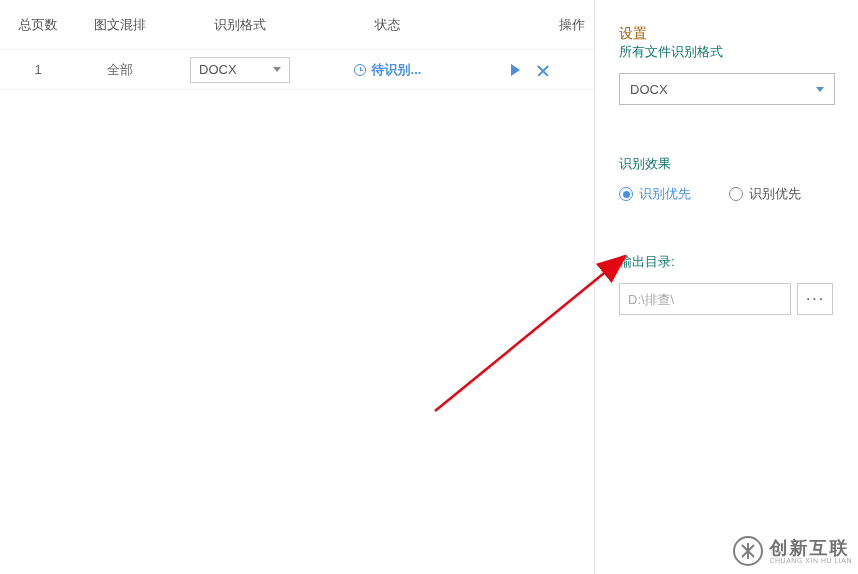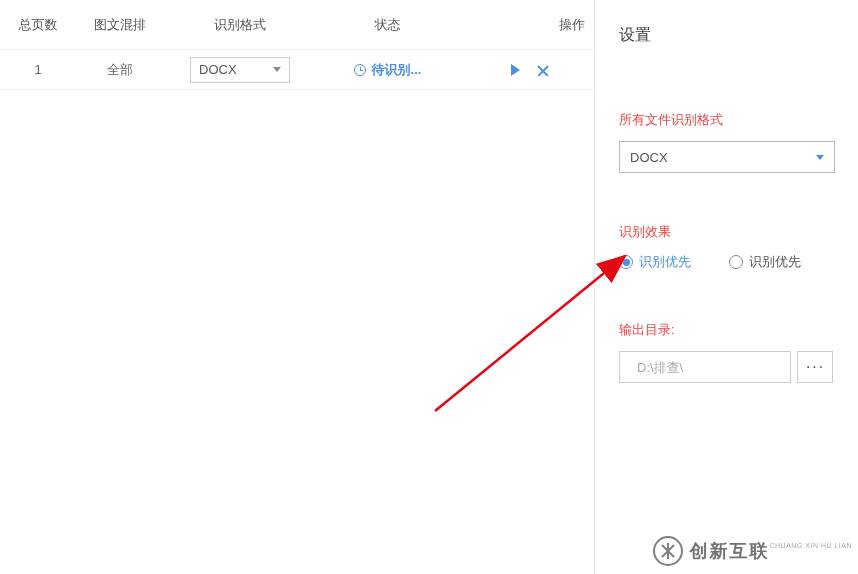--- a/index.html
+++ b/index.html
@@ -84,22 +84,22 @@
     }
     .close-icon {
       width: 14px; height: 14px; position: relative; cursor: pointer;
     }
     .close-icon::before, .close-icon::after {
       content: ""; position: absolute; top: 50%; left: 0; width: 14px; height: 1.5px; background: #4a90e2;
     }
     .close-icon::before { transform: rotate(45deg); }
     .close-icon::after { transform: rotate(-45deg); }
 
-    .side-title { font-size: 16px; color: #404040; margin-bottom: 65px; }
-    .side-label { font-size: 13px; color: #ef4444; margin-bottom: 12px; }
+    .side-title { font-size: 14px; color: #a16207; }
+    .side-label { font-size: 13px; color: #0f766e; margin-bottom: 12px; }
     .side-dropdown {
       width: 216px; height: 32px;
       border: 1px solid #bbb;
       display: flex; align-items: center; justify-content: space-between;
       padding: 0 10px;
       color: #555;
       cursor: pointer;
       margin-bottom: 50px;
     }
     .side-dropdown .dropdown-arrow { border-top-color: #4a90e2; }
@@ -110,21 +110,21 @@
       display: flex; align-items: center; justify-content: center;
     }
     .radio-outer.checked { border: 1.5px solid #4a90e2; }
     .radio-outer.unchecked { border: 1.5px solid #888; }
     .radio-inner { width: 7px; height: 7px; border-radius: 50%; background: #4a90e2; }
     .radio-label-checked { color: #4a90e2; }
     .radio-label-unchecked { color: #555; }
     .output-row { display: flex; gap: 6px; margin-top: 12px; }
     .output-input {
       width: 172px; height: 32px; border: 1px solid #ccc;
-      padding: 0 17px; font-size: 13px; color: #999;
+      padding: 0 8px; font-size: 13px; color: #999;
       font-family: inherit;
     }
     .output-input::placeholder { color: #aaa; }
     .browse-btn {
       width: 36px; height: 32px; border: 1px solid #ccc;
       background: #fff; display: flex; align-items: center; justify-content: center;
       cursor: pointer; color: #555; font-size: 16px; letter-spacing: 1px;
     }
     .arrow-svg {
       position: absolute; top: 86px; left: 430px; z-index: 5; pointer-events: none;
@@ -132,21 +132,21 @@
     .watermark {
       position: absolute; bottom: 8px; right: 6px;
       display: flex; align-items: center; gap: 6px;
       opacity: 0.75;
     }
     .wm-logo {
       width: 30px; height: 30px; border: 2px solid #555; border-radius: 50%;
       display: flex; align-items: center; justify-content: center;
       font-weight: bold; color: #555; font-size: 14px; position: relative;
     }
-    .wm-text { display: flex; flex-direction: row; line-height: 1; }
+    .wm-text { display: flex; flex-direction: column; line-height: 1; }
     .wm-cn { font-size: 18px; font-weight: bold; color: #444; letter-spacing: 2px; }
     .wm-en { font-size: 7px; color: #888; letter-spacing: 0.5px; }
   </style>
 </head>
 <body>
 
 <div class="container">
   <div class="main-panel">
     <div class="table-header">
       <div class="col-pages">总页数</div>

